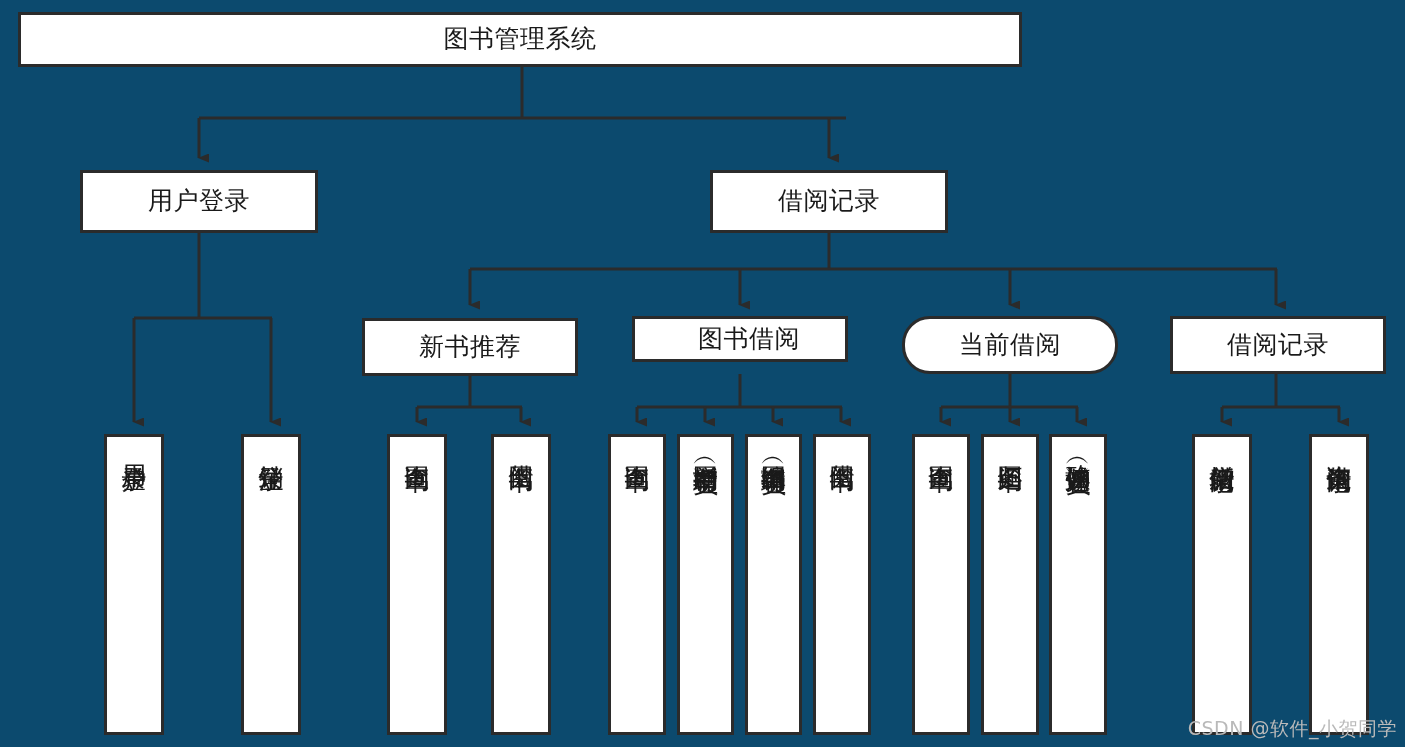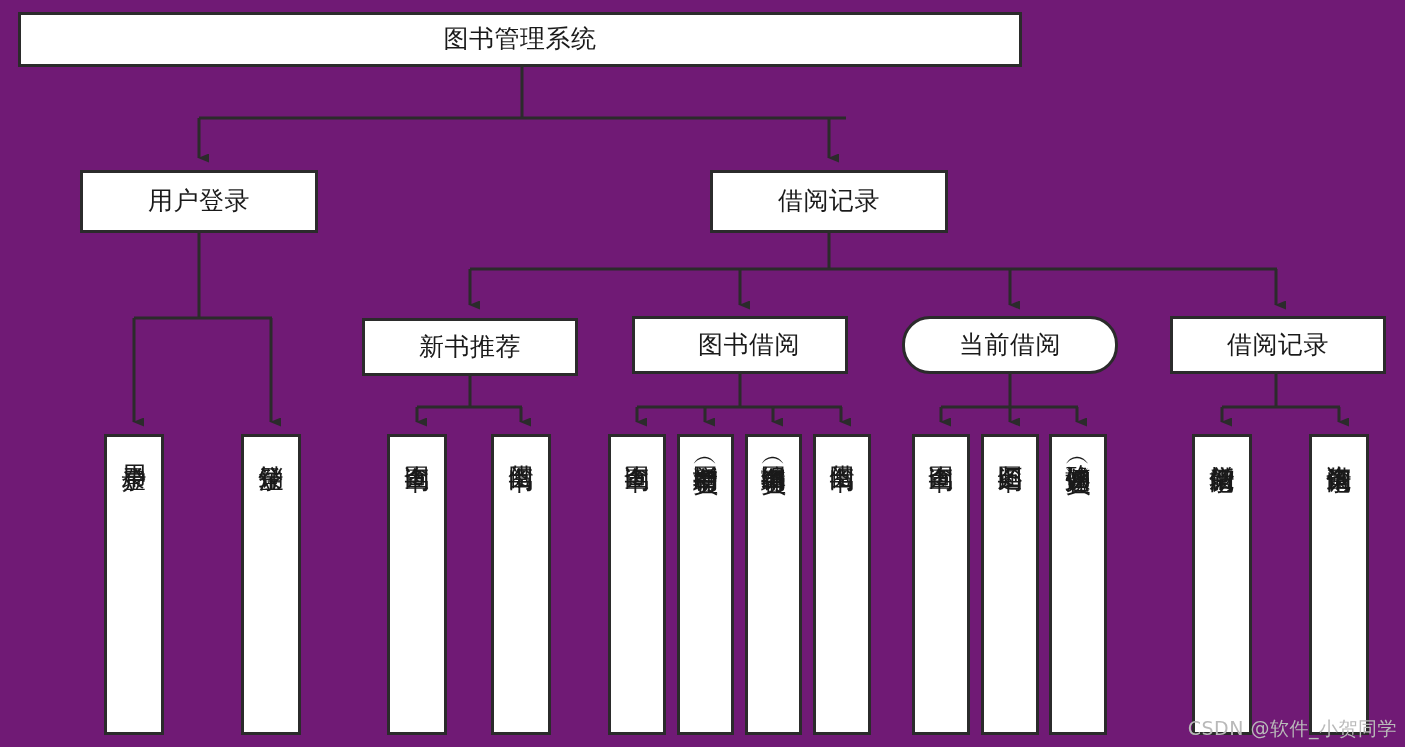--- a/index.html
+++ b/index.html
@@ -8,21 +8,21 @@
     padding: 0;
     background: #ffffff;
   }
   body {
     font-family: "DejaVu Sans", "Liberation Sans", sans-serif;
   }
   #diagram-root {
     position: relative;
     width: 1405px;
     height: 747px;
-    background: #701a75;
+    background: #0c4a6e;
     overflow: hidden;
   }
   #diagram-svg {
     position: absolute;
     left: 0;
     top: 0;
     width: 1405px;
     height: 747px;
   }
   .node {
@@ -142,21 +142,21 @@
   </div>
 
   <div class="node horiz" style="left:710px; top:170px; width:238px; height:63px;">
     <span class="node-label">借阅记录</span>
   </div>
 
   <div class="node horiz" style="left:362px; top:318px; width:216px; height:58px;">
     <span class="node-label">新书推荐</span>
   </div>
 
-  <div class="node horiz" style="left:632px; top:316px; width:216px; height:58px;padding-left:18px;">
+  <div class="node horiz" style="left:632px; top:316px; width:216px; height:46px;padding-left:18px;">
     <span class="node-label">图书借阅</span>
   </div>
 
   <div class="node horiz" style="left:902px; top:316px; width:216px; height:58px;border-radius:28px;">
     <span class="node-label">当前借阅</span>
   </div>
 
   <div class="node horiz" style="left:1170px; top:316px; width:216px; height:58px;">
     <span class="node-label">借阅记录</span>
   </div>

